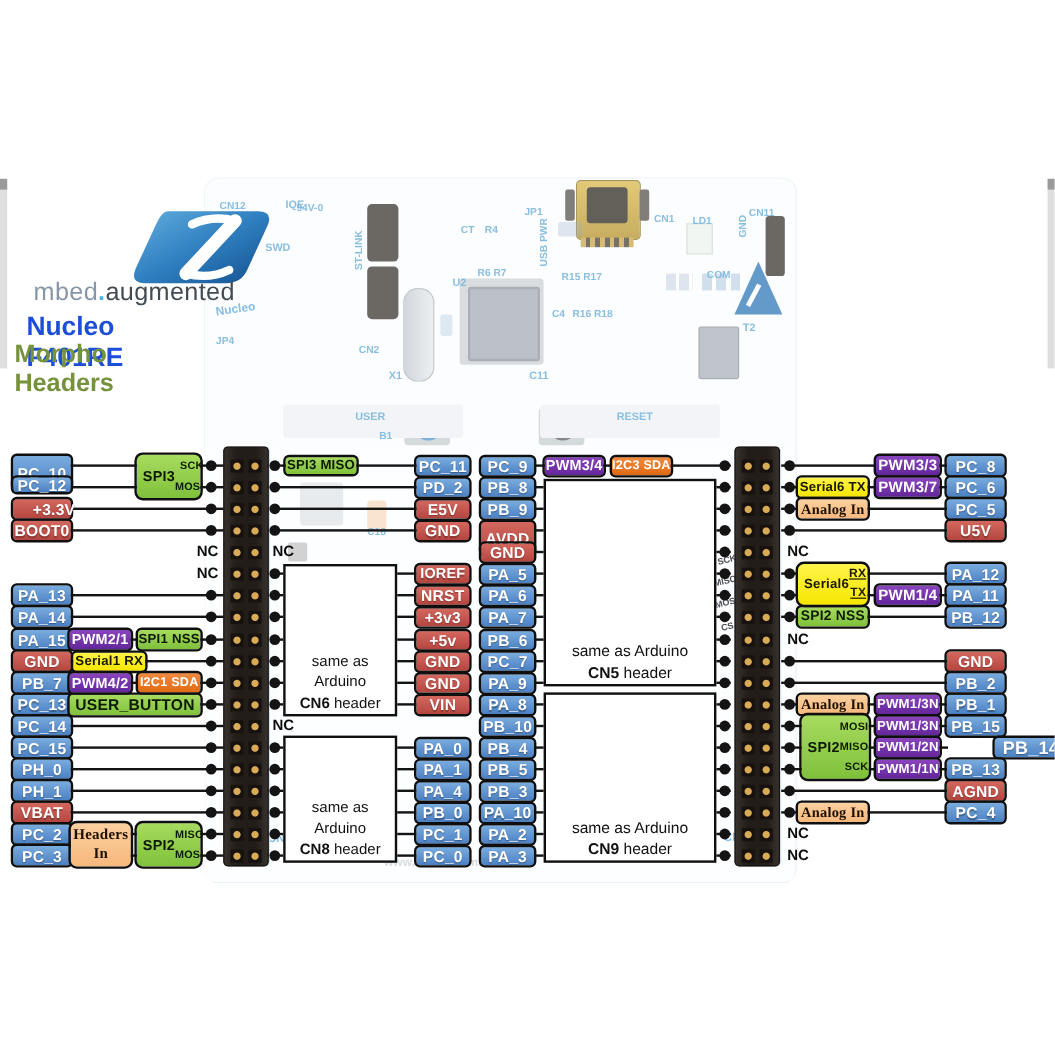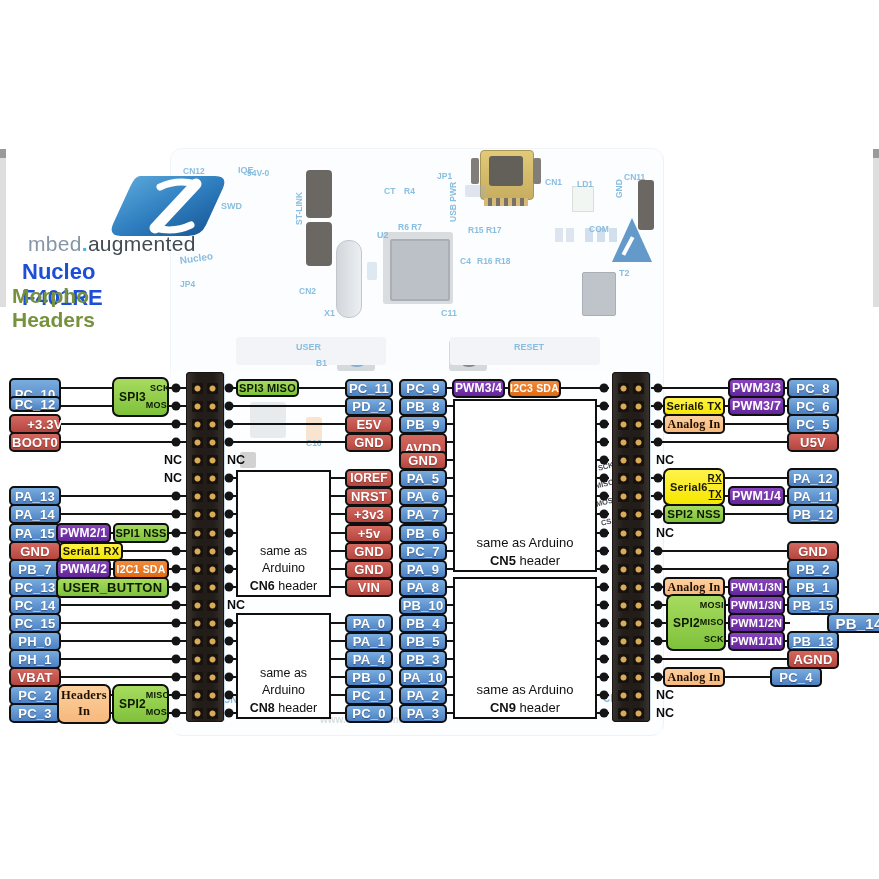--- a/index.html
+++ b/index.html
@@ -477,24 +477,24 @@
       <div class="chip red" style="left: 787px; top: 541px; width: 52px; height: 20px; font-size: 13px;">GND</div>
       <div class="chip blue" style="left: 787px; top: 559px; width: 52px; height: 20px; font-size: 13px;">PB_2</div>
       <div class="chip peach" style="left: 663px; top: 577px; width: 62px; height: 20px; font-size: 12px;">Analog In</div>
       <div class="chip purple" style="left: 728px; top: 577px; width: 57px; height: 20px; font-size: 11px;">PWM1/3N</div>
       <div class="chip blue" style="left: 787px; top: 577px; width: 52px; height: 20px; font-size: 13px;">PB_1</div>
       <div class="chip purple" style="left: 728px; top: 595px; width: 57px; height: 20px; font-size: 11px;">PWM1/3N</div>
       <div class="chip blue" style="left: 787px; top: 595px; width: 52px; height: 20px; font-size: 13px;">PB_15</div>
       <div class="chip purple" style="left: 728px; top: 613px; width: 57px; height: 20px; font-size: 11px;">PWM1/2N</div>
       <div class="chip blue" style="left: 787px; top: 613px; width: 64px; height: 20px; font-size: 15px; margin-left: 40px;">PB_14</div>
       <div class="chip purple" style="left: 728px; top: 631px; width: 57px; height: 20px; font-size: 11px;">PWM1/1N</div>
-      <div class="chip blue" style="left: 787px; top: 631px; width: 52px; height: 20px; font-size: 13px; text-decoration: underline;">PB_13</div>
+      <div class="chip blue" style="left: 787px; top: 631px; width: 52px; height: 20px; font-size: 13px;">PB_13</div>
       <div class="chip red" style="left: 787px; top: 649px; width: 52px; height: 20px; font-size: 13px;">AGND</div>
       <div class="chip peach" style="left: 663px; top: 667px; width: 62px; height: 20px; font-size: 12px;">Analog In</div>
-      <div class="chip blue" style="left: 770px; top: 667px; width: 52px; height: 20px; font-size: 13px;">PC_4</div>
+      <div class="chip blue" style="left: 787px; top: 667px; width: 52px; height: 20px; font-size: 13px;">PC_4</div>
       <div class="chip group green" style="left: 112px; top: 377px; width: 57px; height: 40px;">
         <span class="g-main">SPI3</span>
         <div class="g-subs">
           <span>SCK</span>
           <span>MOSI</span>
         </div>
       </div>
       <div class="chip group peach" style="left: 57px; top: 684px; width: 54px; height: 40px;">
         <div class="g-lines">
           <div>Headers</div>

